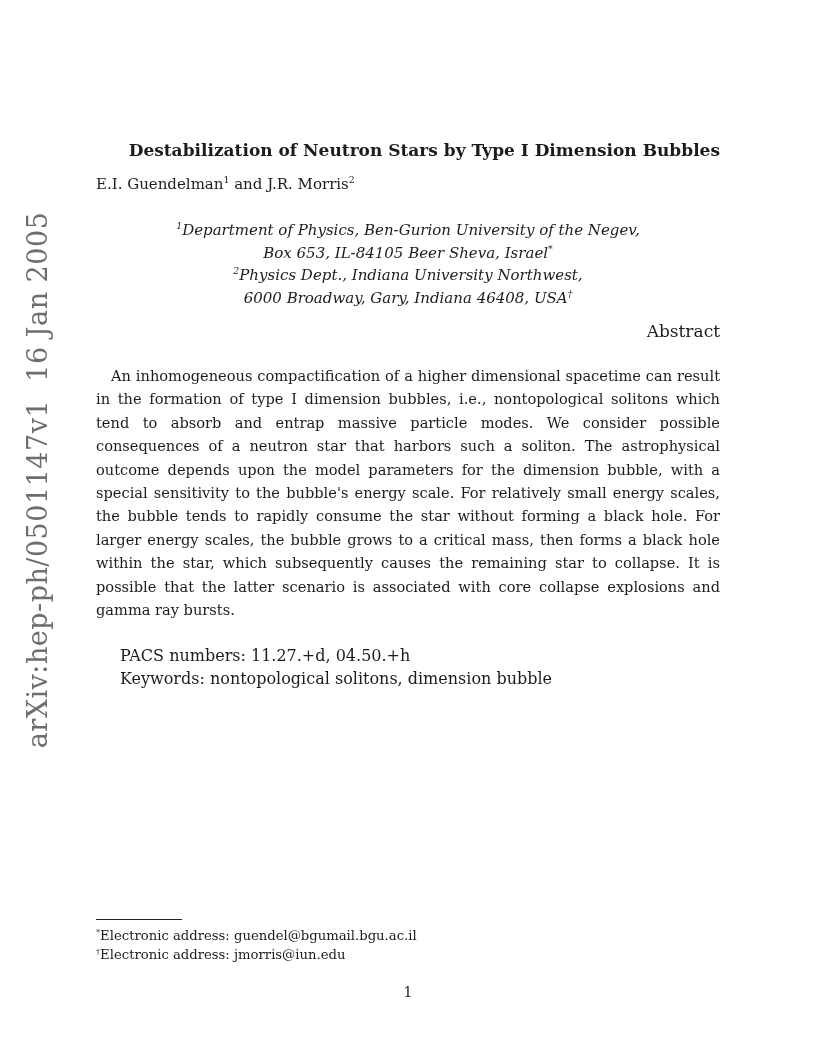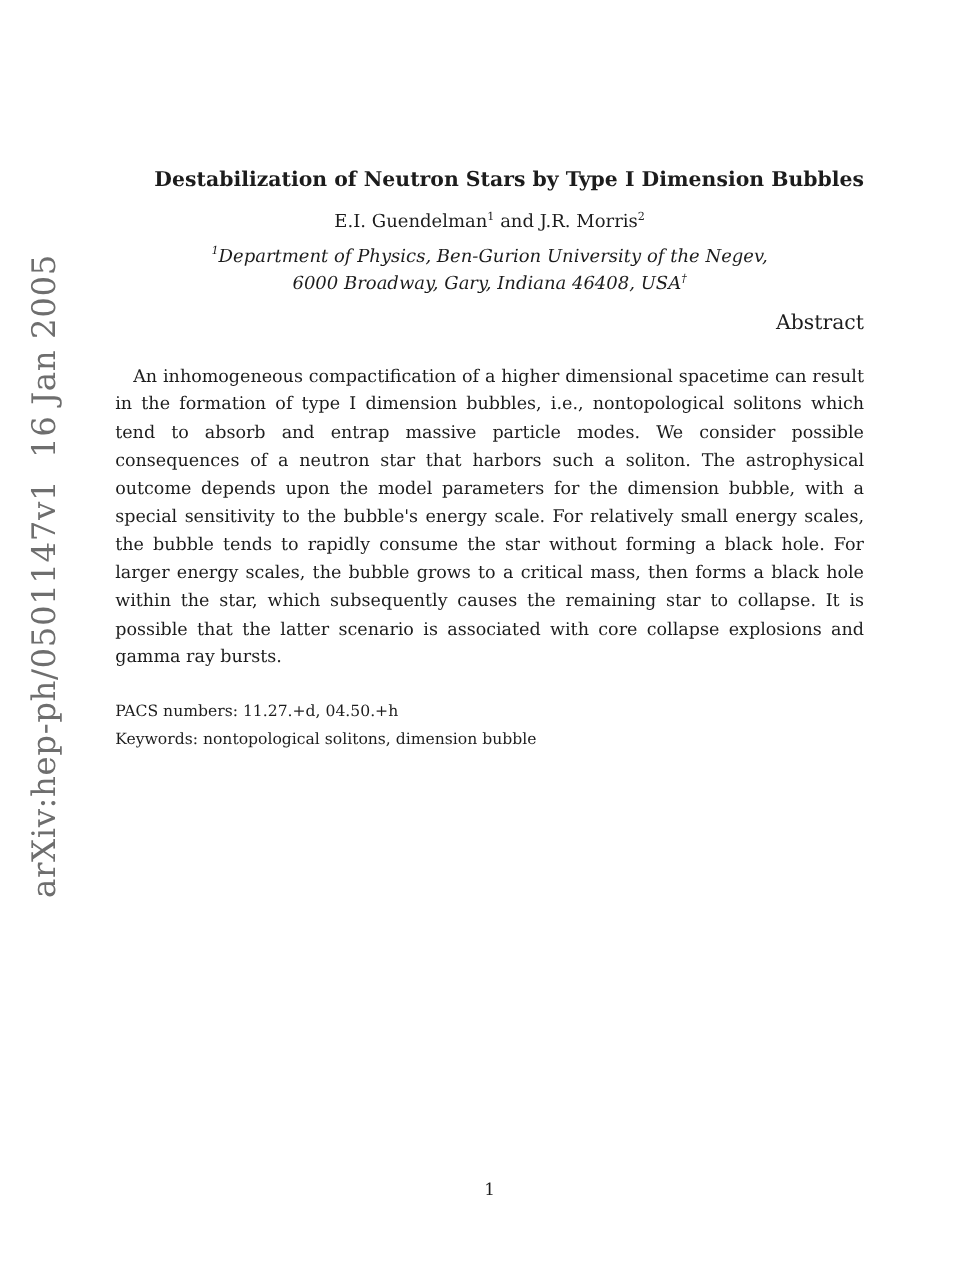--- a/index.html
+++ b/index.html
@@ -37,28 +37,27 @@
   .title {
     margin-top: 139px;
     text-align: right;
     font-size: 17px;
     font-weight: bold;
     line-height: 22px;
   }
 
   .authors {
     margin-top: 14px;
-    text-align: center;
     font-size: 15px;
   }
 
   sup { font-size: 0.62em; line-height: 0; }
 
   .affiliations {
-    margin-top: 9px;
+    margin-top: 26px;
     text-align: center;
     font-style: italic;
     font-size: 15px;
     line-height: 22.5px;
   }
 
   .abstract-heading {
     margin-top: 12px;
     text-align: right;
     font-size: 17px;
@@ -68,22 +67,23 @@
   .abstract-text {
     margin-top: 23px;
     text-align: justify;
     text-indent: 15px;
     font-size: 14.6px;
     line-height: 23.4px;
   }
 
   .meta {
     margin-top: 23px;
-    font-size: 13px;
+    font-size: 16px;
     line-height: 23px;
+    margin-left: 24px;
   }
 
   .footnotes {
     position: absolute;
     left: 96px;
     top: 919px;
     width: 624px;
     font-size: 13.2px;
     line-height: 19px;
   }
@@ -111,30 +111,37 @@
   <div class="arxiv-stamp">arXiv:hep-ph/0501147v1  16 Jan 2005</div>
 
   <div class="content">
 
     <h1 class="title">Destabilization of Neutron Stars by Type I Dimension Bubbles</h1>
 
     <div class="authors"><span>E.I. Guendelman</span><sup>1</sup><span> and </span><span>J.R. Morris</span><sup>2</sup></div>
 
     <div class="affiliations">
       <div><sup>1</sup><span>Department of Physics, Ben-Gurion University of the Negev,</span><sup></sup></div>
+      <div><sup></sup><span>Box 653, IL-84105 Beer Sheva, Israel</span><sup>*</sup></div>
+      <div><sup>2</sup><span>Physics Dept., Indiana University Northwest,</span><sup></sup></div>
       <div><sup></sup><span>6000 Broadway, Gary, Indiana 46408, USA</span><sup>†</sup></div>
     </div>
 
     <h2 class="abstract-heading">Abstract</h2>
 
     <p class="abstract-text">An inhomogeneous compactification of a higher dimensional spacetime can result in the formation of type I dimension bubbles, i.e., nontopological solitons which tend to absorb and entrap massive particle modes. We consider possible consequences of a neutron star that harbors such a soliton. The astrophysical outcome depends upon the model parameters for the dimension bubble, with a special sensitivity to the bubble's energy scale. For relatively small energy scales, the bubble tends to rapidly consume the star without forming a black hole. For larger energy scales, the bubble grows to a critical mass, then forms a black hole within the star, which subsequently causes the remaining star to collapse. It is possible that the latter scenario is associated with core collapse explosions and gamma ray bursts.</p>
 
     <div class="meta">
       <div>PACS numbers: 11.27.+d, 04.50.+h</div>
       <div>Keywords: nontopological solitons, dimension bubble</div>
     </div>
 
   </div>
 
+  <div class="footnotes">
+    <div class="fn-rule"></div>
+    <div><sup>*</sup><span>Electronic address: guendel@bgumail.bgu.ac.il</span></div>
+    <div><sup>†</sup><span>Electronic address: jmorris@iun.edu</span></div>
+  </div>
 
   <div class="page-number">1</div>
 
 </div>
 
 </body></html>

